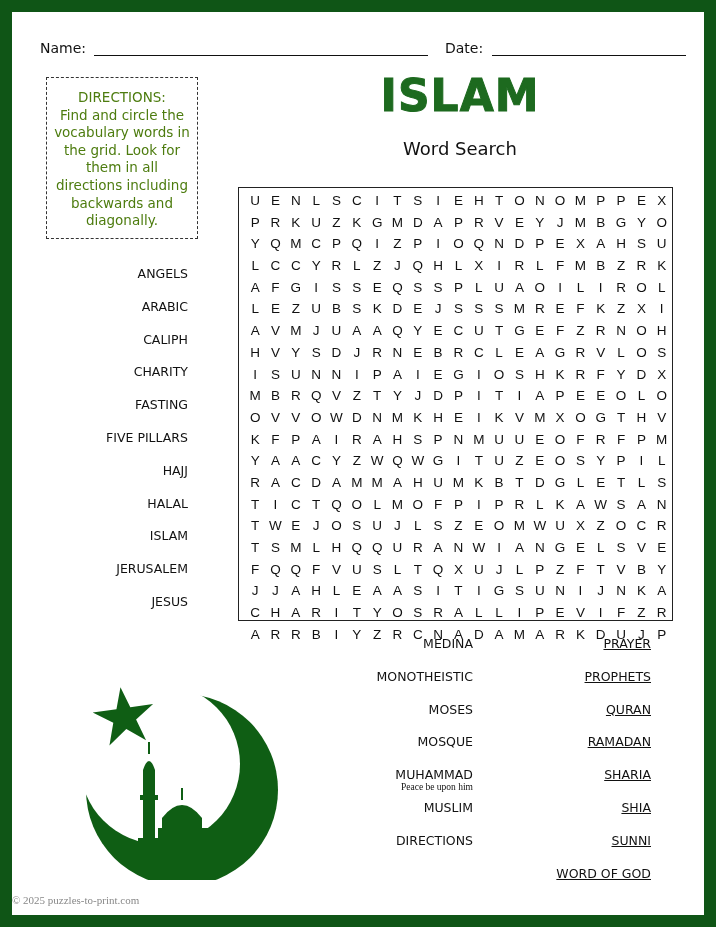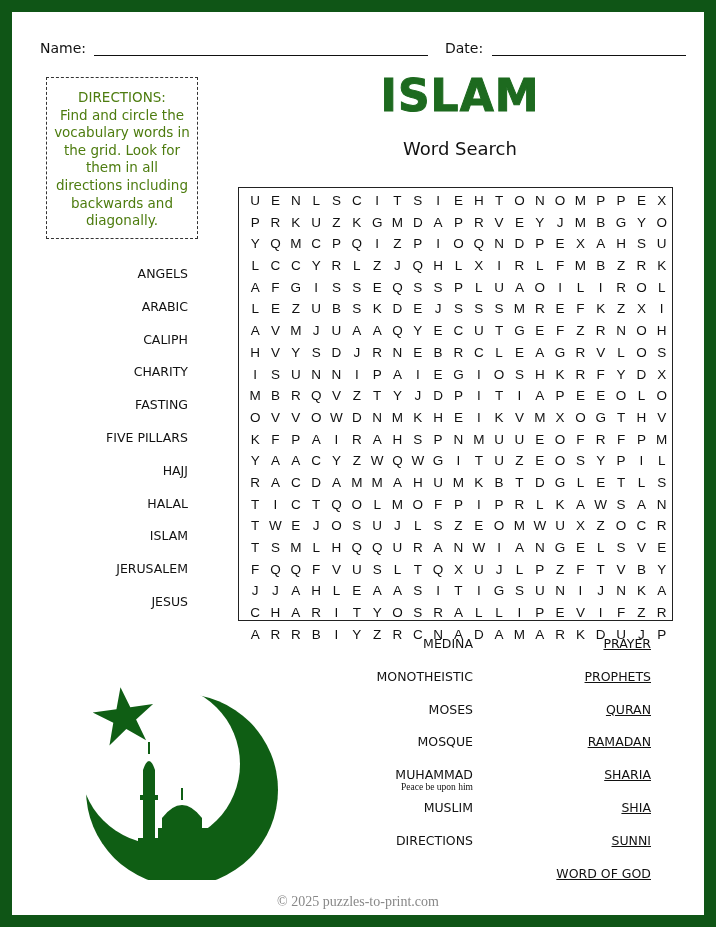--- a/index.html
+++ b/index.html
@@ -10,21 +10,21 @@
   .directions { position:absolute; left:34px; top:65px; width:152px; height:162px; border:1.5px dashed #333; text-align:center; font-size:13.5px; line-height:17.6px; color:#4d7c0f; padding-top:11px; box-sizing:border-box; }
   .title { position:absolute; left:355px; top:58px; width:186px; text-align:center; font-family:"DejaVu Sans", sans-serif; font-weight:bold; font-size:44px; color:#1d6a1f; letter-spacing:1px; -webkit-text-stroke:1px #1d6a1f; }
   .subtitle { position:absolute; left:355px; top:126px; width:186px; text-align:center; font-size:18px; color:#111; }
   .grid { position:absolute; left:226px; top:175px; width:435px; height:434px; border:1.5px solid #222; box-sizing:border-box; }
   .grid .row { display:flex; height:21.7px; padding-left:6px; }
   .grid .row:first-child { margin-top:2px; }
   .grid .cell { width:20.6px; text-align:center; font-family:"Liberation Sans", sans-serif; font-size:13.5px; line-height:21.7px; color:#111; }
   .wl { position:absolute; text-align:right; font-size:12.5px; color:#111; }
   .wl .w { height:32.8px; line-height:16px; }
   .note { display:block; font-family:"Liberation Serif", serif; font-size:9.5px; line-height:9px; }
-  .footer { position:absolute; left:0; width:692px; top:882px; text-align:center; font-family:"Liberation Serif", serif; font-size:14px; color:#888; }
+  .footer { position:absolute; left:0; width:692px; top:882px; font-family:"Liberation Serif", serif; font-size:11px; color:#888; }
   .emblem { position:absolute; left:70px; top:668px; }
 </style>
 </head>
 <body>
 
 <div class="page">
 
   <div class="hdr">
     <span>Name:</span>
     <span class="line" style="width:334px;margin-left:4px;"></span>

